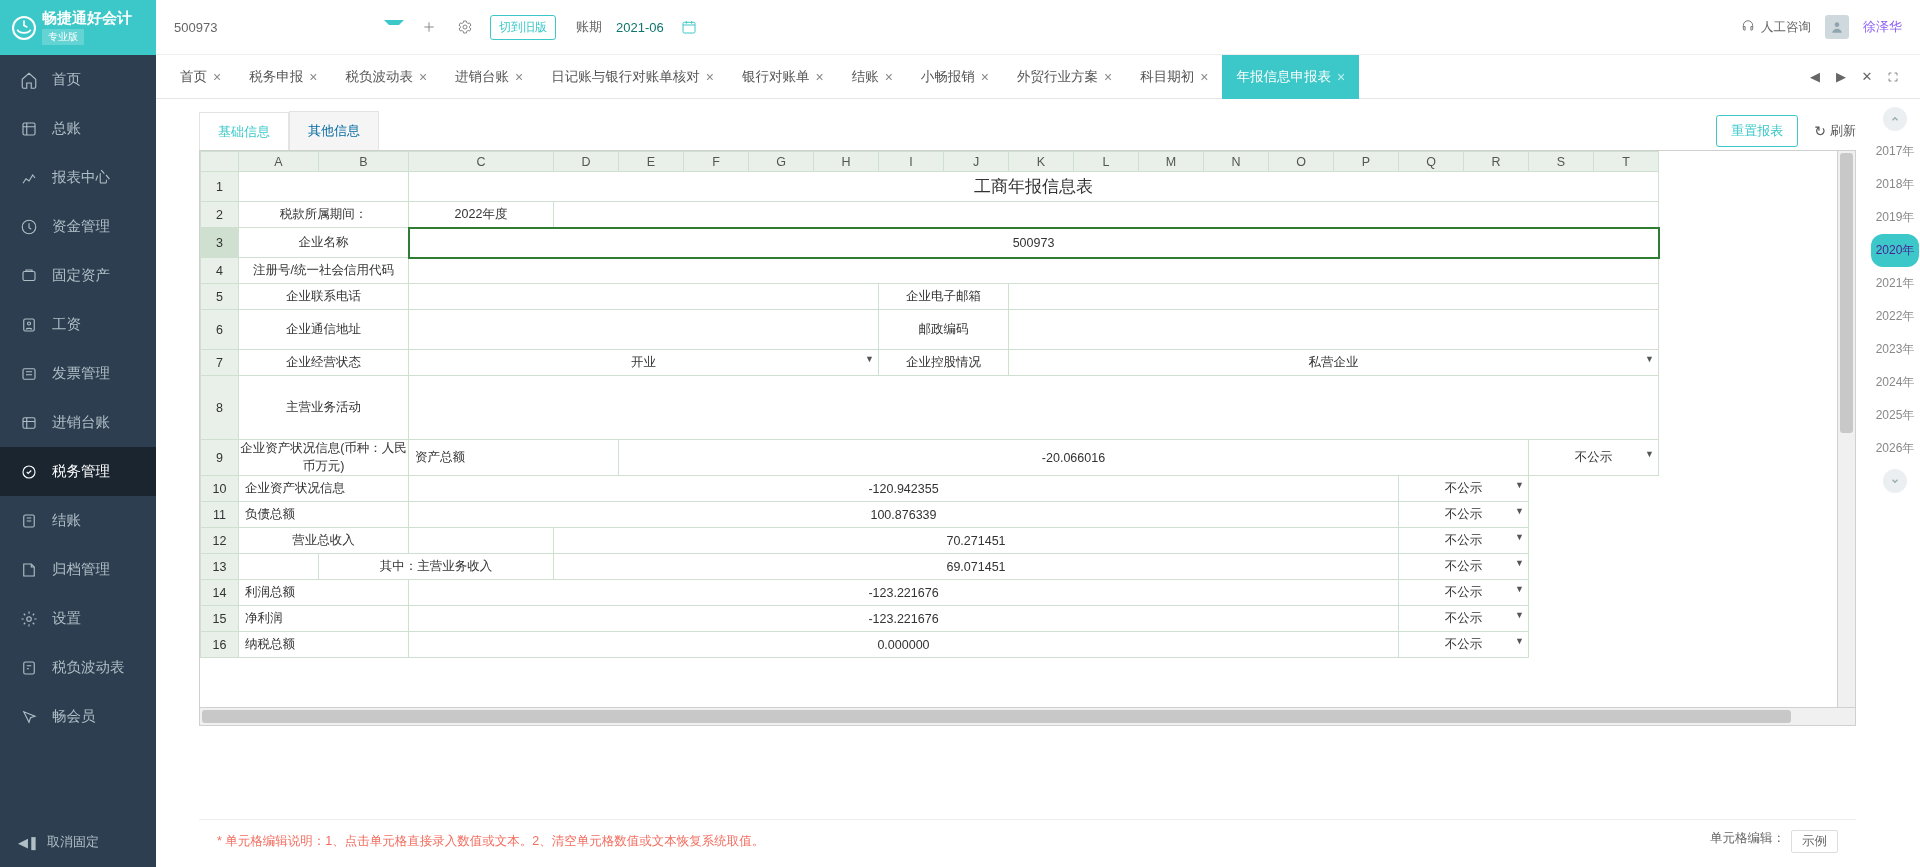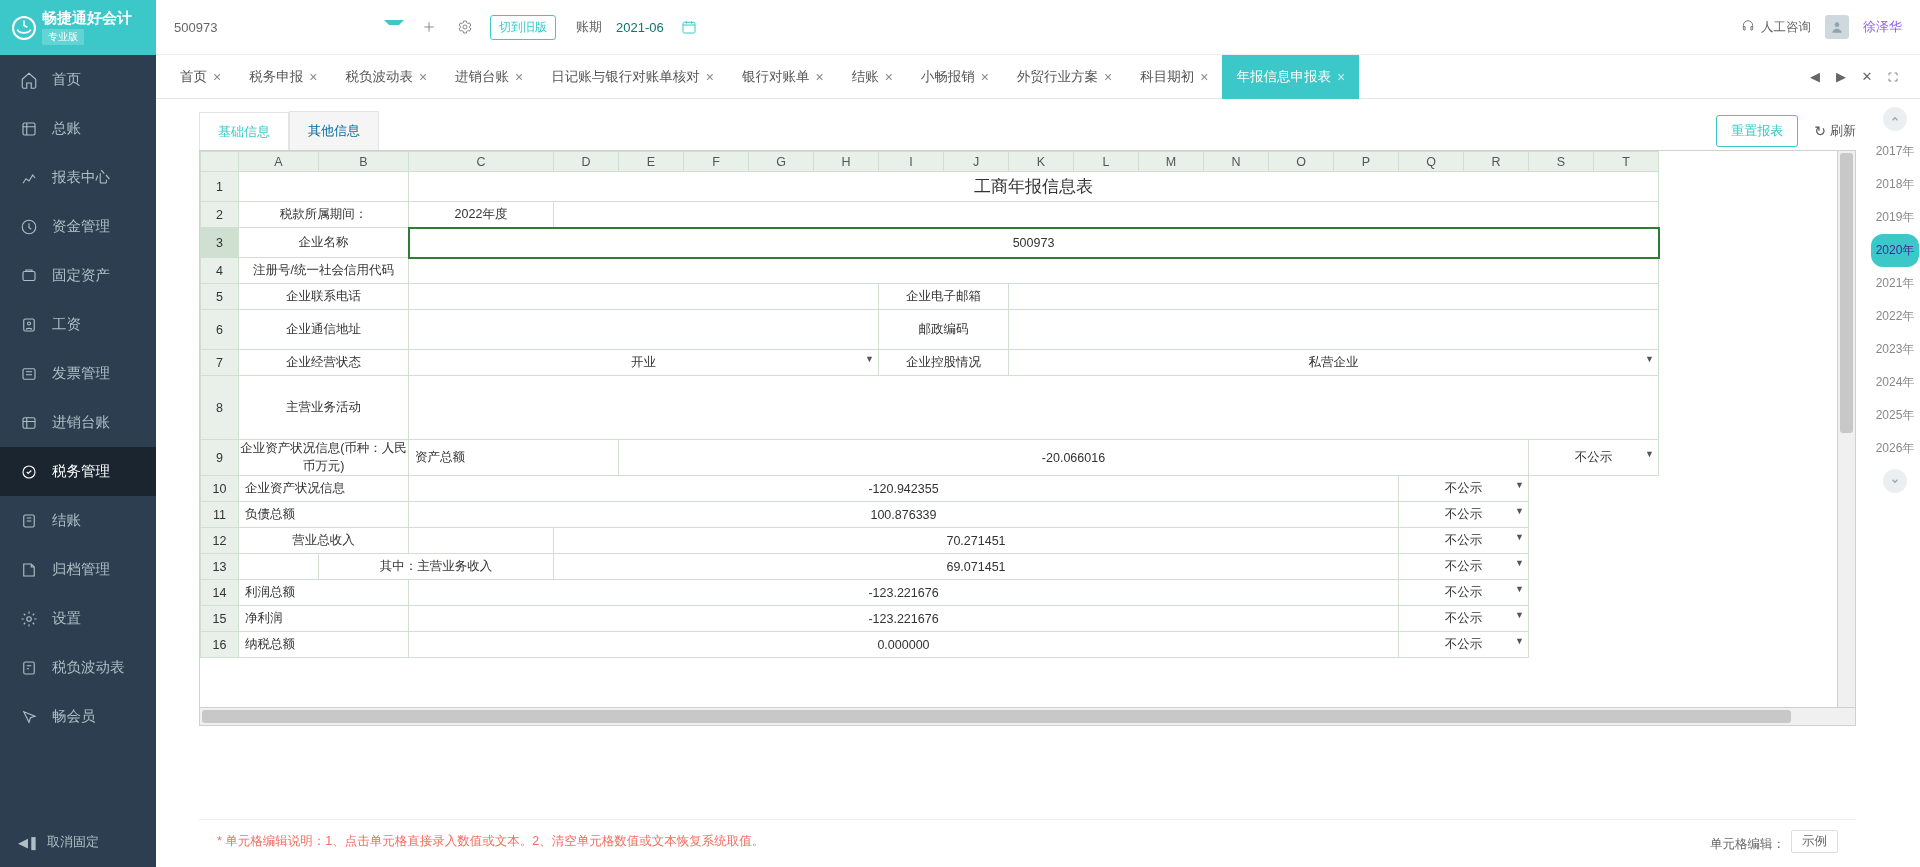--- a/index.html
+++ b/index.html
@@ -71,21 +71,21 @@
 .hscroll-outer { height: 18px; background: #f0f0f0; border: 1px solid #d0d0d0; border-top: none; position: relative; margin-bottom: 10px; }
 .hthumb { position: absolute; top: 2px; bottom: 2px; left: 2px; width: 96%; background: #c8c8c8; border-radius: 3px; }
 
 .year-rail { width: 50px; display: flex; flex-direction: column; align-items: center; padding-top: 6px; gap: 2px; color: #888; font-size: 12px; }
 .rail-arrow { width: 24px; height: 24px; border-radius: 50%; background: #eceff1; display: flex; align-items: center; justify-content: center; cursor: pointer; margin: 2px 0; }
 .year-item { width: 48px; text-align: center; padding: 8px 0; cursor: pointer; font-size: 12px; }
 .year-item.active { background: #3cc8c8; color: #4c1d95; border-radius: 12px; }
 
 .footer-note { padding: 10px 18px 14px; display: flex; align-items: center; color: #666; font-size: 12.5px; border-top: 1px solid #eee; margin-top: auto; }
 .footer-note .warn { color: #f26d5f; }
-.footer-note .right { margin-left: auto; display: flex; align-items: flex-end; gap: 6px; }
+.footer-note .right { margin-left: auto; display: flex; align-items: flex-start; gap: 6px; }
 .sample { border: 1px solid #ddd; padding: 2px 10px; border-radius: 2px; cursor: pointer; }
 </style>
 </head>
 <body>
 
 <div class="app">
 
   <div class="sidebar">
     <div class="logo-area">
       <div class="logo-icon">

